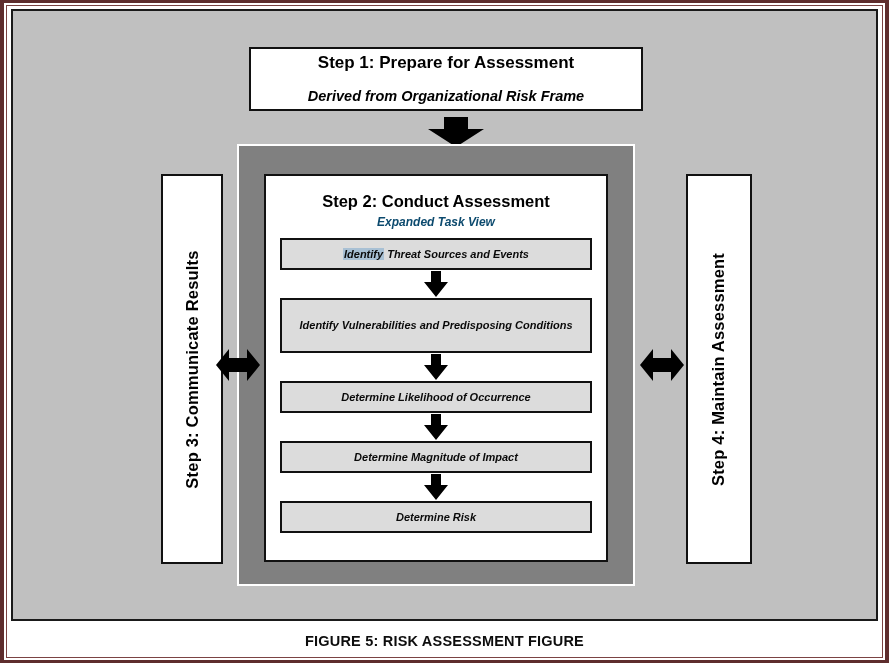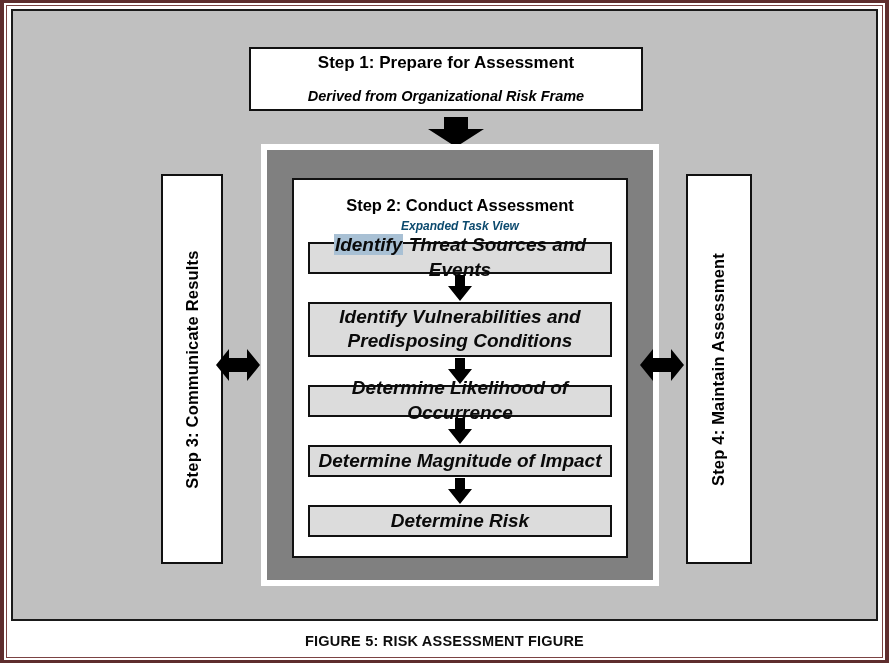--- a/index.html
+++ b/index.html
@@ -95,27 +95,27 @@
     position: absolute;
     left: 413px;
     top: 106px;
     width: 60px;
     height: 30px;
   }
 
   
   #step2-frame {
     position: absolute;
-    left: 248px;
+    left: 224px;
     top: 133px;
     width: 398px;
     height: 442px;
     box-sizing: border-box;
     background: #808080;
-    border: 6px solid #ffffff;
+    border: 2px solid #ffffff;
     padding: 28px 25px 22px 25px;
   }
   #step2-inner {
     position: relative;
     width: 100%;
     height: 100%;
     box-sizing: border-box;
     background: #ffffff;
     border: 2px solid #111111;
     padding: 16px 14px 14px 14px;
@@ -140,21 +140,21 @@
   
   .task-box {
     box-sizing: border-box;
     width: 100%;
     background: #dcdcdc;
     border: 2px solid #111111;
     display: flex;
     align-items: center;
     justify-content: center;
     text-align: center;
-    font-size: 19px;
+    font-size: 11px;
     font-style: italic;
     font-weight: bold;
     color: #0a0a0a;
     line-height: 1.28;
     padding: 4px 6px;
   }
   .task-box.h1 { height: 32px; }
   .task-box.h2 { height: 55px; }
   .task-selected {
     background: #a8c0d4;

